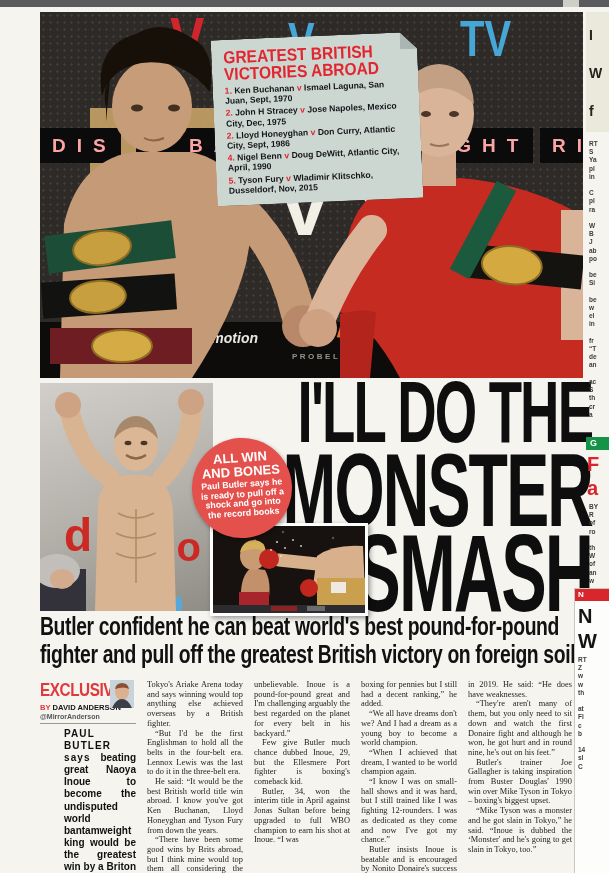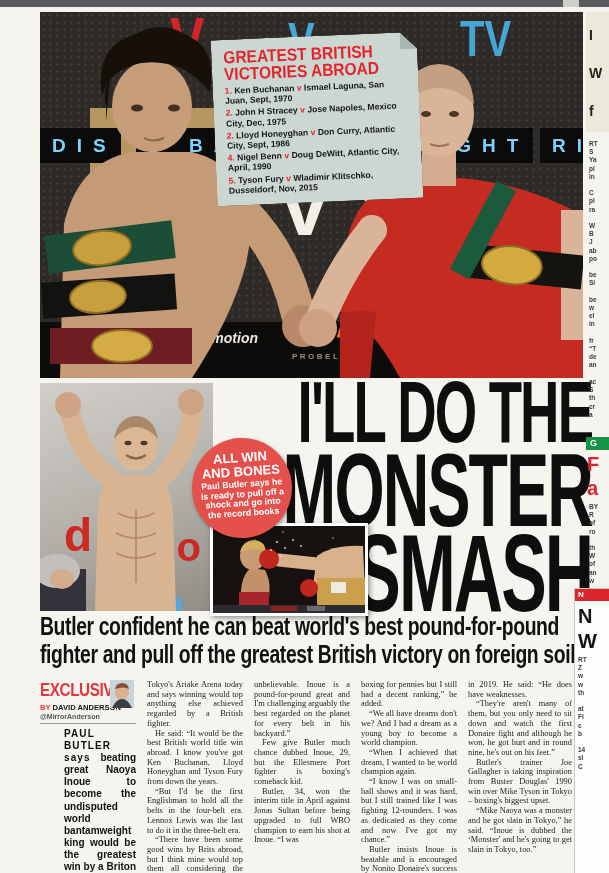--- a/index.html
+++ b/index.html
@@ -12,21 +12,21 @@
   .topbar-notch{left:563px;top:0;width:16px;height:7px;background:#cfcfc9;}
 
   
   .hero{left:40px;top:12px;width:543px;height:366px;background:#2e2a27;overflow:hidden;}
   .hero-speckle{left:0;top:0;width:100%;height:100%;
     background-image:radial-gradient(#46403b 1px,transparent 1.4px);background-size:7px 7px;opacity:.8;}
   .bk-letter{font-weight:bold;line-height:1;white-space:nowrap;}
   .bk-red{color:#d0262b;font-size:66px;transform:scaleX(.78);transform-origin:top left;}
   .bk-blue{color:#46a6d6;font-size:50px;transform:scaleX(.8);transform-origin:top left;}
   .tan-stripe{left:50px;top:96px;width:126px;height:210px;background:#c6a366;opacity:.9;}
-  .band{background:#0b0b0b;color:#7dd3fc;font-weight:bold;font-size:19px;line-height:1;
+  .band{background:#0b0b0b;color:#fca5a5;font-weight:bold;font-size:19px;line-height:1;
         letter-spacing:11px;padding:8px 4px 8px 12px;white-space:nowrap;}
   .vs{color:#f2efe7;font-weight:bold;font-size:86px;letter-spacing:24px;line-height:1;z-index:2;}
   .hero-svg{left:0;top:0;width:543px;height:366px;z-index:4;}
   .strip{left:0;top:310px;width:543px;height:56px;background:#0d0c0b;z-index:3;}
   .strip-text{color:#eae7df;font-weight:bold;font-size:14px;font-style:italic;white-space:nowrap;}
   .probellum{color:#96908a;font-weight:bold;font-size:8px;letter-spacing:2.5px;}
   .orange-mark{width:14px;height:22px;background:#e8722c;transform:skewX(-12deg) rotate(6deg);}
 
   
   .vic-box{left:174px;top:24px;width:184px;background:#ccd7d2;padding:9px 10px 8px 12px;z-index:6;
@@ -304,23 +304,23 @@
     <div class="intro">
       <span class="intro-lead">PAUL BUTLER says</span><span> beating great Naoya Inoue to become the undisputed world bantamweight king would be the greatest win by a Briton abroad.</span>
     </div>
     <div class="serif" style="margin-top:3px;">
       <p>Inoue is regarded by many as the best pound-for-pound fighter on the planet and the WBC, WBA and IBF champ has won all 23 of his fights and been at the very top for eight years.</p>
 
     </div>
   </div>
 
   <div class="abs col c2 serif">
-    <p>Tokyo's Ariake Arena today and says winning would top anything else achieved regarded by a British fighter.</p>
+    <p>Tokyo's Ariake Arena today and says winning would top anything else achieved overseas by a British fighter.</p>
+    <p>“But I'd be the first Englishman to hold all the belts in the four-belt era. Lennox Lewis was the last to do it in the three-belt era.</p>
     <p>He said: “It would be the best British world title win abroad. I know you've got Ken Buchanan, Lloyd Honeyghan and Tyson Fury from down the years.</p>
-    <p>“But I'd be the first Englishman to hold all the belts in the four-belt era. Lennox Lewis was the last to do it in the three-belt era.</p>
     <p>“There have been some good wins by Brits abroad, but I think mine would top them all considering the noise around Inoue, he's</p>
   </div>
 
   <div class="abs col c3 serif">
     <p>unbelievable. Inoue is a pound-for-pound great and I'm challenging arguably the best regarded on the planet for every belt in his backyard.”</p>
     <p>Few give Butler much chance dubbed Inoue, 29, but the Ellesmere Port fighter is boxing's comeback kid.</p>
     <p>Butler, 34, won the interim title in April against Jonas Sultan before being upgraded to full WBO champion to earn his shot at Inoue. “I was</p>
   </div>
 
   <div class="abs col c4 serif">
@@ -328,21 +328,21 @@
     <p>“We all have dreams don't we? And I had a dream as a young boy to become a world champion.</p>
     <p>“When I achieved that dream, I wanted to be world champion again.</p>
     <p>“I know I was on small-hall shows and it was hard, but I still trained like I was fighting 12-rounders. I was as dedicated as they come and now I've got my chance.”</p>
     <p>Butler insists Inoue is beatable and is encouraged by Nonito Donaire's success against him in their first fight</p>
   </div>
 
   <div class="abs col c5 serif">
     <p>in 2019. He said: “He does have weaknesses.</p>
     <p>“They're aren't many of them, but you only need to sit down and watch the first Donaire fight and although he won, he got hurt and in round nine, he's out on his feet.”</p>
     <p>Butler's trainer Joe Gallagher is taking inspiration from Buster Douglas' 1990 win over Mike Tyson in Tokyo – boxing's biggest upset.</p>
-    <p>“Mike Naoya was a monster and he got slain in Tokyo,” he said. “Inoue is dubbed the ‘Monster' and he's going to get slain in Tokyo, too.”</p>
+    <p>“Mike Tyson was a monster and he got slain in Tokyo,” he said. “Inoue is dubbed the ‘Monster' and he's going to get slain in Tokyo, too.”</p>
   </div>
 
   <div class="abs rail-cream">
     <div class="rail-big">I
 W
 f</div>
   </div>
   <div class="abs tiny-frag" style="left:589px;top:140px;">RT
 S
 Ya

